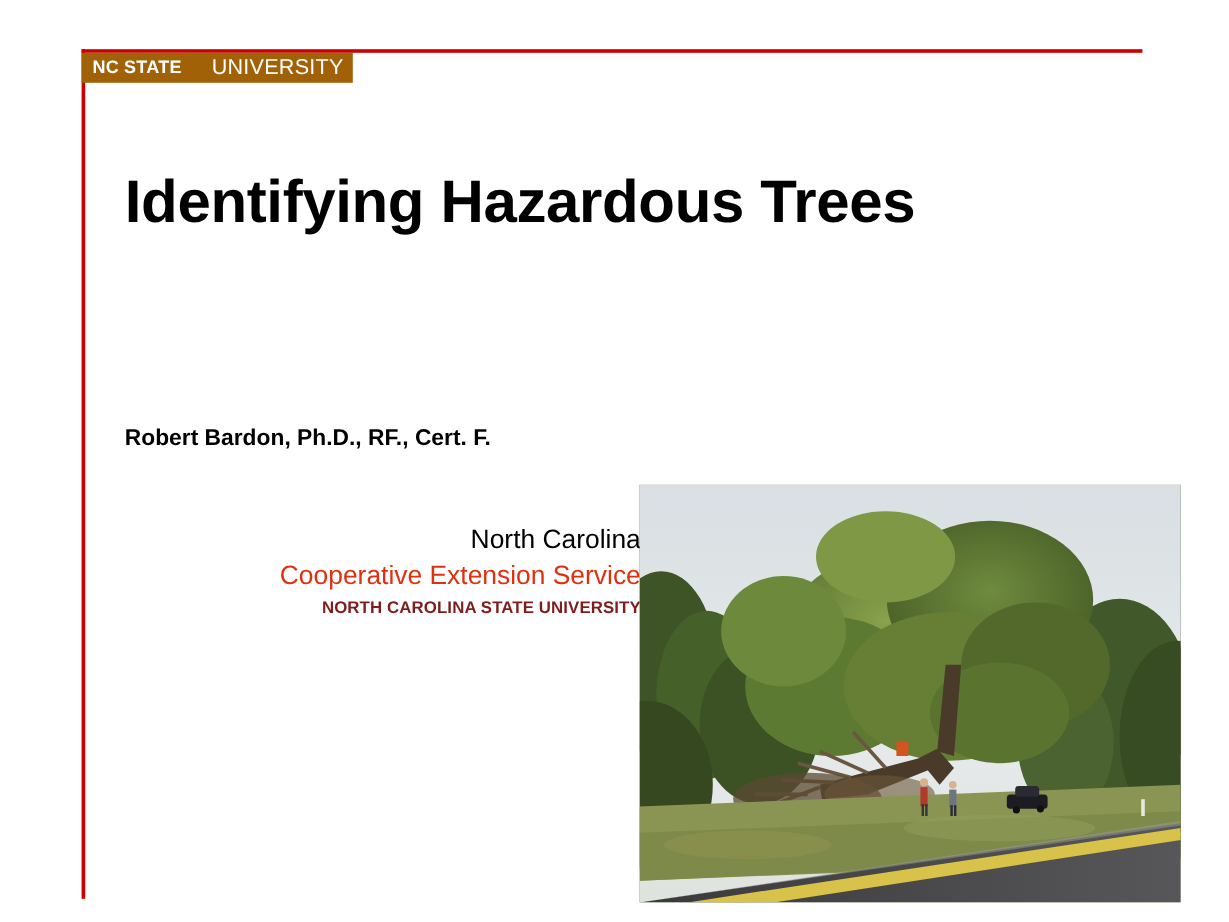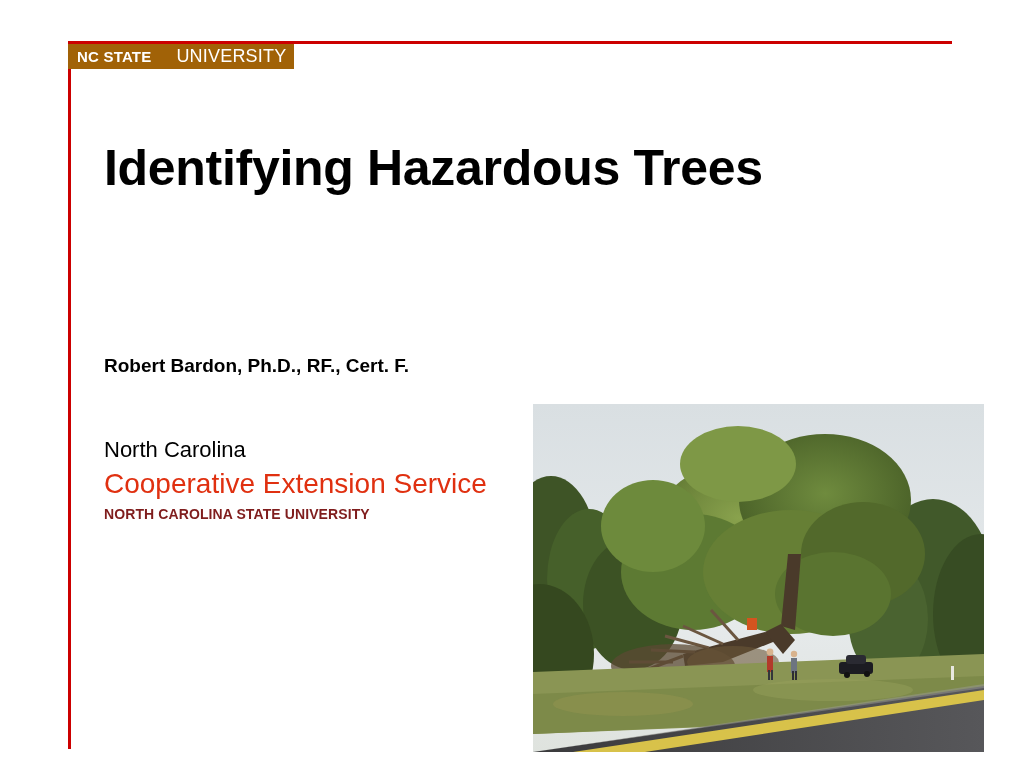--- a/index.html
+++ b/index.html
@@ -95,29 +95,30 @@
     color: #000000;
     line-height: 1.55;
   }
 
   
   .affiliation {
     position: absolute;
     left: 104px;
     top: 435px;
     width: 430px;
+    text-align: right;
   }
   .aff-line1 {
     font-size: 22px;
     font-weight: normal;
     color: #000000;
     line-height: 1.35;
   }
   .aff-line2 {
-    font-size: 28px;
+    font-size: 22px;
     font-weight: normal;
     color: #e03010;
     line-height: 1.35;
   }
   .aff-line3 {
     font-size: 14px;
     font-weight: bold;
     color: #7f1d1d;
     line-height: 1.5;
     letter-spacing: 0.1px;

